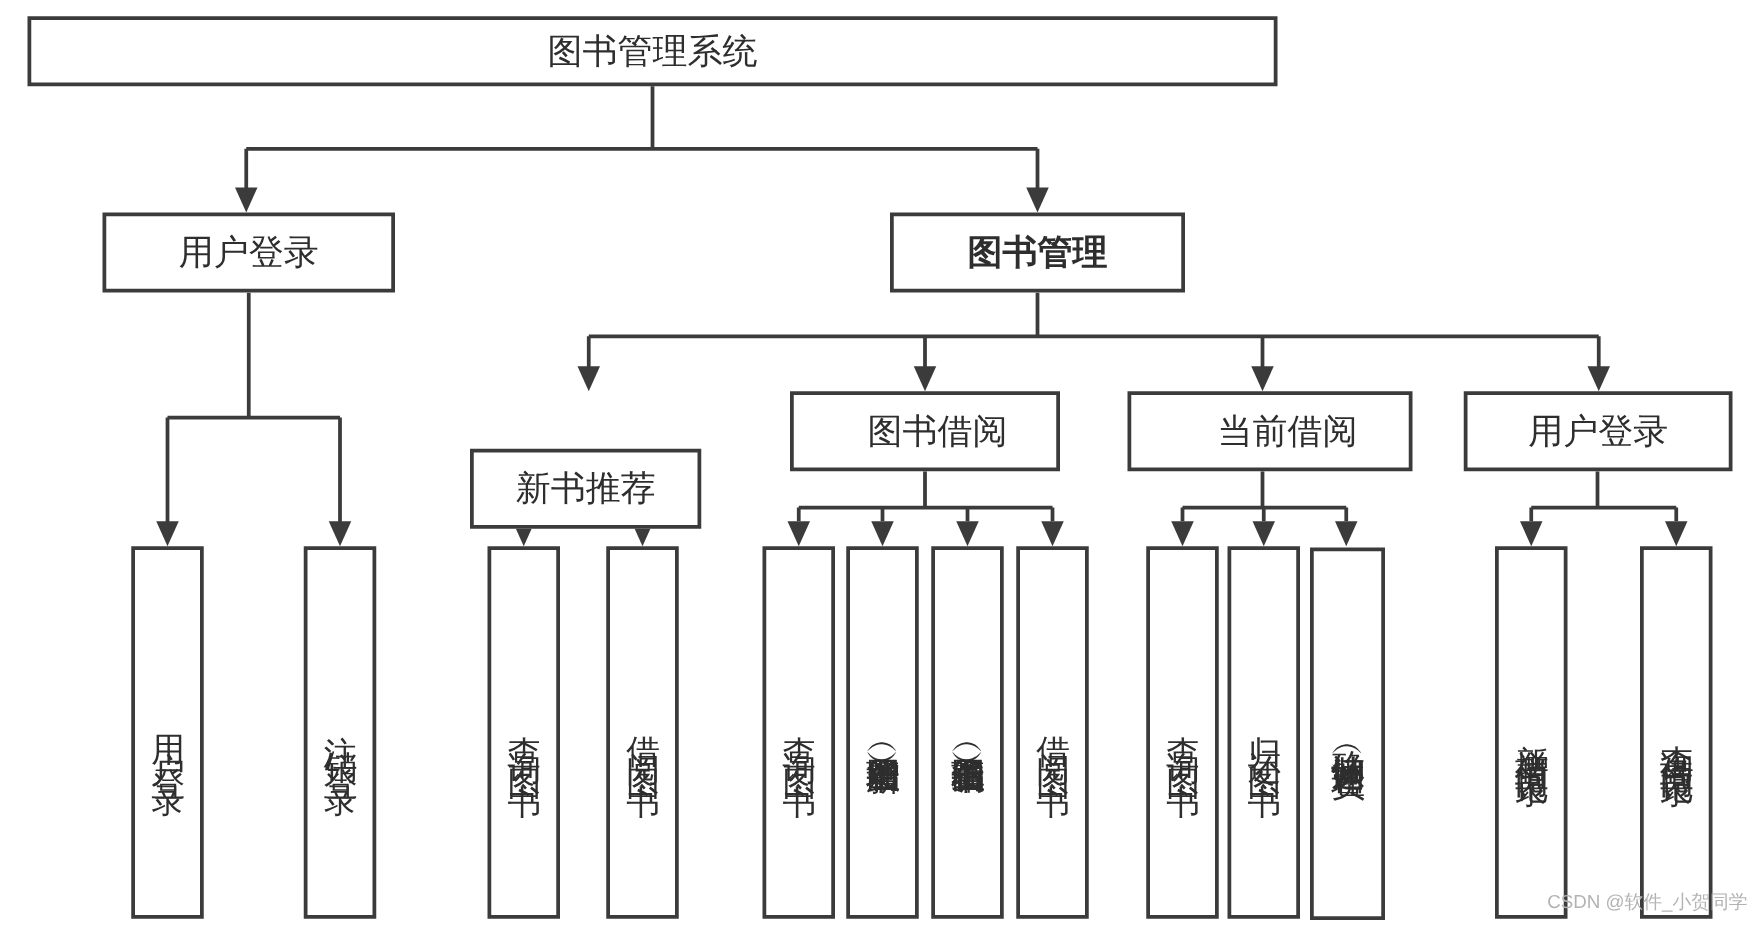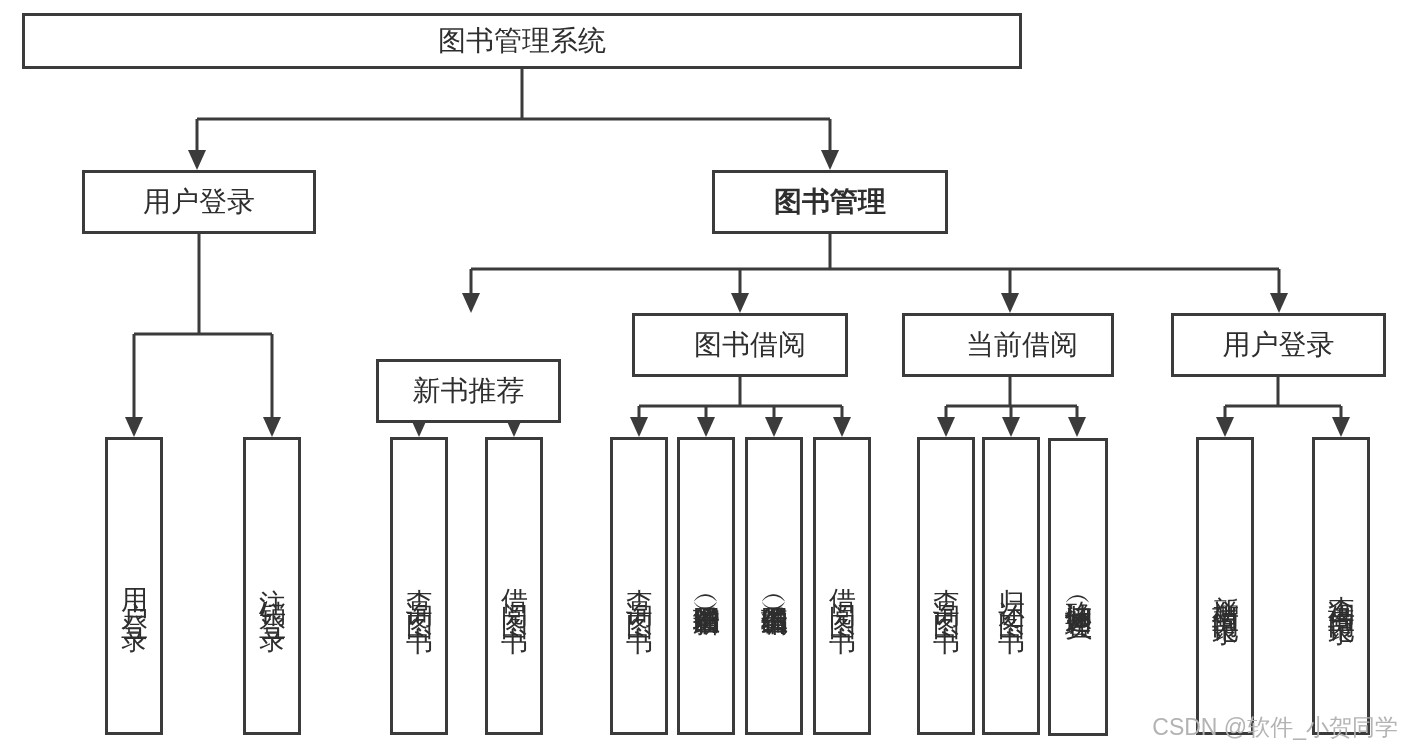--- a/index.html
+++ b/index.html
@@ -45,21 +45,21 @@
     white-space: nowrap;
   }
   .ls-a span { letter-spacing: 13px; margin-bottom: -13px; } 
   .ls-b span { letter-spacing: 5px;  margin-bottom: -5px;  } 
   .ls-c span { letter-spacing: 2px;  margin-bottom: -2px;  } 
   .ls-d span { letter-spacing: 0;                          } 
   .watermark {
     position: absolute;
     right: 7px;
     top: 712px;
-    font-size: 23px;
+    font-size: 15px;
     color: #b3b3b3;
     z-index: 3;
     white-space: nowrap;
   }
 </style>
 </head>
 <body>
 
 <div class="canvas">
 
@@ -113,21 +113,21 @@
   <div class="node hnode" style="left:712px; top:170px; width:236px; height:64px;font-weight:bold;">
     <span>图书管理</span>
   </div>
 
   <div class="node hnode" style="left:376px; top:313px; width:185px; height:64px;margin-top:46px;">
     <span>新书推荐</span>
   </div>
   <div class="node hnode" style="left:632px; top:313px; width:216px; height:64px;padding-left:20px;">
     <span>图书借阅</span>
   </div>
-  <div class="node hnode" style="left:902px; top:313px; width:212px; height:64px;padding-left:28px;">
+  <div class="node hnode" style="left:902px; top:313px; width:228px; height:64px;padding-left:28px;">
     <span>当前借阅</span>
   </div>
   <div class="node hnode" style="left:1171px; top:313px; width:215px; height:64px;">
     <span>用户登录</span>
   </div>
 
   <div class="node vnode ls-a" style="left:105px; top:437px; width:58px; height:298px;">
     <span>用户登录</span>
   </div>
   <div class="node vnode ls-a" style="left:243px; top:437px; width:58px; height:298px;">

